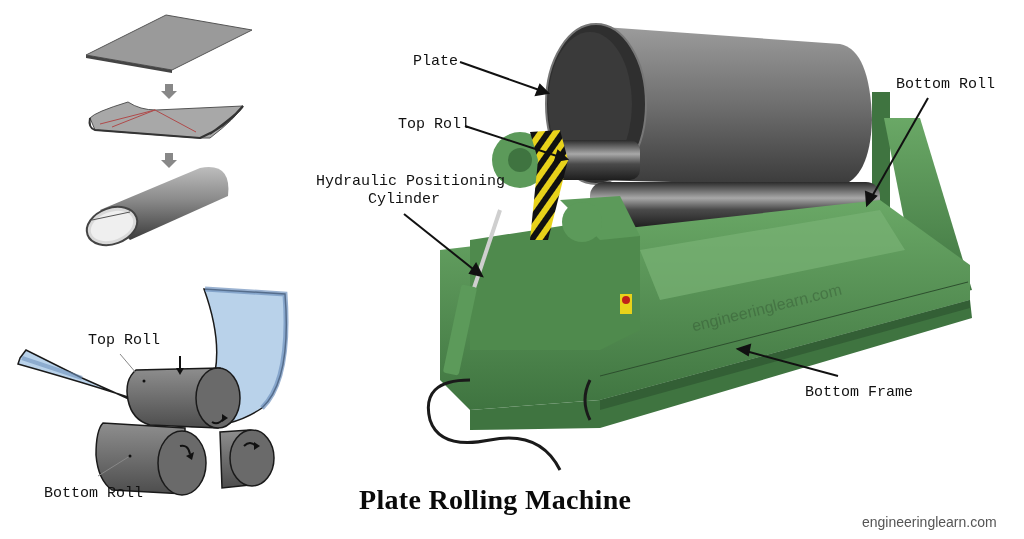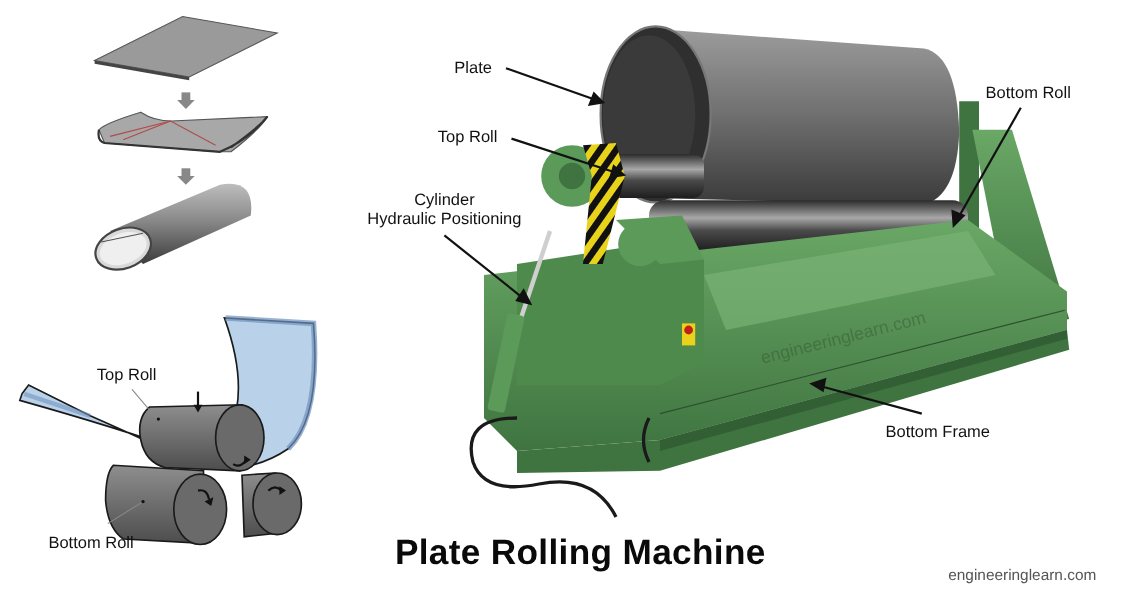--- a/index.html
+++ b/index.html
@@ -1,20 +1,20 @@
 <!DOCTYPE html>
 <html><head>
 <meta charset="utf-8">
 <style>
   html, body { margin: 0; padding: 0; background: #ffffff; }
   body { width: 1024px; height: 539px; position: relative; overflow: hidden; font-family: "Liberation Sans", sans-serif; }
   .layer { position: absolute; left: 0; top: 0; }
-  .label { position: absolute; color: #111; font-family: Liberation Sans, sans-serif; font-size: 15px; white-space: nowrap; }
+  .label { position: absolute; color: #111; font-family: Liberation Mono, monospace; font-size: 15px; white-space: nowrap; }
   .label.center { text-align: center; line-height: 18px; }
-  .title { position: absolute; left: 359px; top: 484px; font-family: Liberation Sans, sans-serif; font-weight: bold; font-size: 32px; color: #0a0a0a; letter-spacing: 0.3px; }
+  .title { position: absolute; left: 359px; top: 484px; font-family: Liberation Serif, serif; font-weight: bold; font-size: 28px; color: #0a0a0a; letter-spacing: 0.3px; }
   .watermark { position: absolute; left: 862px; top: 514px; font-family: "Liberation Sans", sans-serif; font-size: 14px; color: #555; }
   .frame-wm { position: absolute; left: 690px; top: 318px; font-family: "Liberation Sans", sans-serif; font-size: 16px; color: rgba(40,70,40,0.35); transform: rotate(-14deg); transform-origin: left top; }
 </style>
 </head>
 <body>
 
 <svg class="layer" width="300" height="270" viewBox="0 0 300 270">
 
   <g>
     <polygon points="86,55 166,15 252,30 172,70" fill="#9a9a9a" stroke="#555" stroke-width="1"></polygon>
@@ -176,19 +176,19 @@
     <line x1="838" y1="376" x2="742" y2="350"></line>
     <polygon points="738,349 750,345 748,355"></polygon>
   </g>
 </svg>
 <div class="frame-wm">engineeringlearn.com</div>
 
 <div class="label" style="left:413px;top:53px;">Plate</div>
 <div class="label" style="left:398px;top:116px;">Top Roll</div>
 <div class="label" style="left:896px;top:76px;">Bottom Roll</div>
 <div class="label center" style="left:316px;top:173px;width:176px;">
+  <div>Hydraulic Positioning</div>
   <div>Cylinder</div>
-  <div>Hydraulic Positioning</div>
 </div>
 <div class="label" style="left:805px;top:384px;">Bottom Frame</div>
 
 <div class="title">Plate Rolling Machine</div>
 <div class="watermark">engineeringlearn.com</div>
 
 </body></html>

